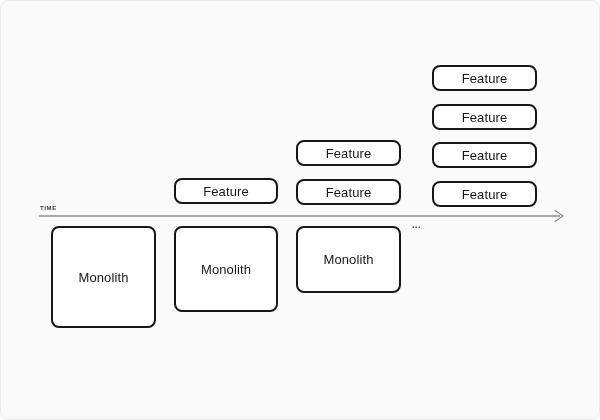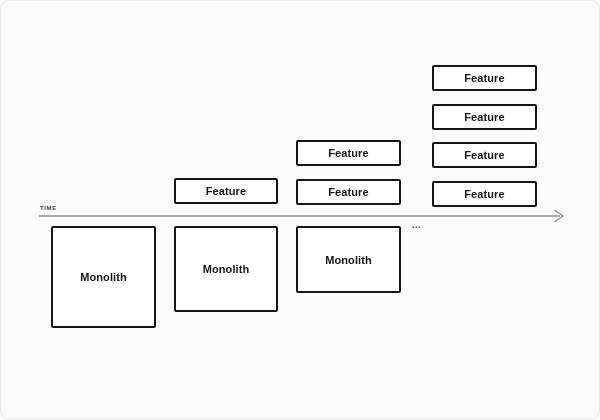--- a/index.html
+++ b/index.html
@@ -34,23 +34,23 @@
   }
   .ellipsis{
     position:absolute;left:411px;top:219px;
     font-size:9px;font-weight:700;letter-spacing:0.5px;
     color:var(--muted);
   }
   .box{
     position:absolute;
     background:var(--box-fill);
     border:2px solid var(--box-border);
-    border-radius:2px;
+    border-radius:8px;
     display:flex;align-items:center;justify-content:center;
-    font-size:11px;font-weight:700;color:var(--text);
+    font-size:13px;font-weight:400;color:var(--text);
     letter-spacing:0.1px;
   }
   
   .f-c2-r4{left:173px;top:177px;width:104px;height:26px;}
   .f-c3-r3{left:295px;top:139px;width:105px;height:26px;}
   .f-c3-r4{left:295px;top:178px;width:105px;height:26px;}
   .f-c4-r1{left:431px;top:64px; width:105px;height:26px;}
   .f-c4-r2{left:431px;top:103px;width:105px;height:26px;}
   .f-c4-r3{left:431px;top:141px;width:105px;height:26px;}
   .f-c4-r4{left:431px;top:180px;width:105px;height:26px;}

